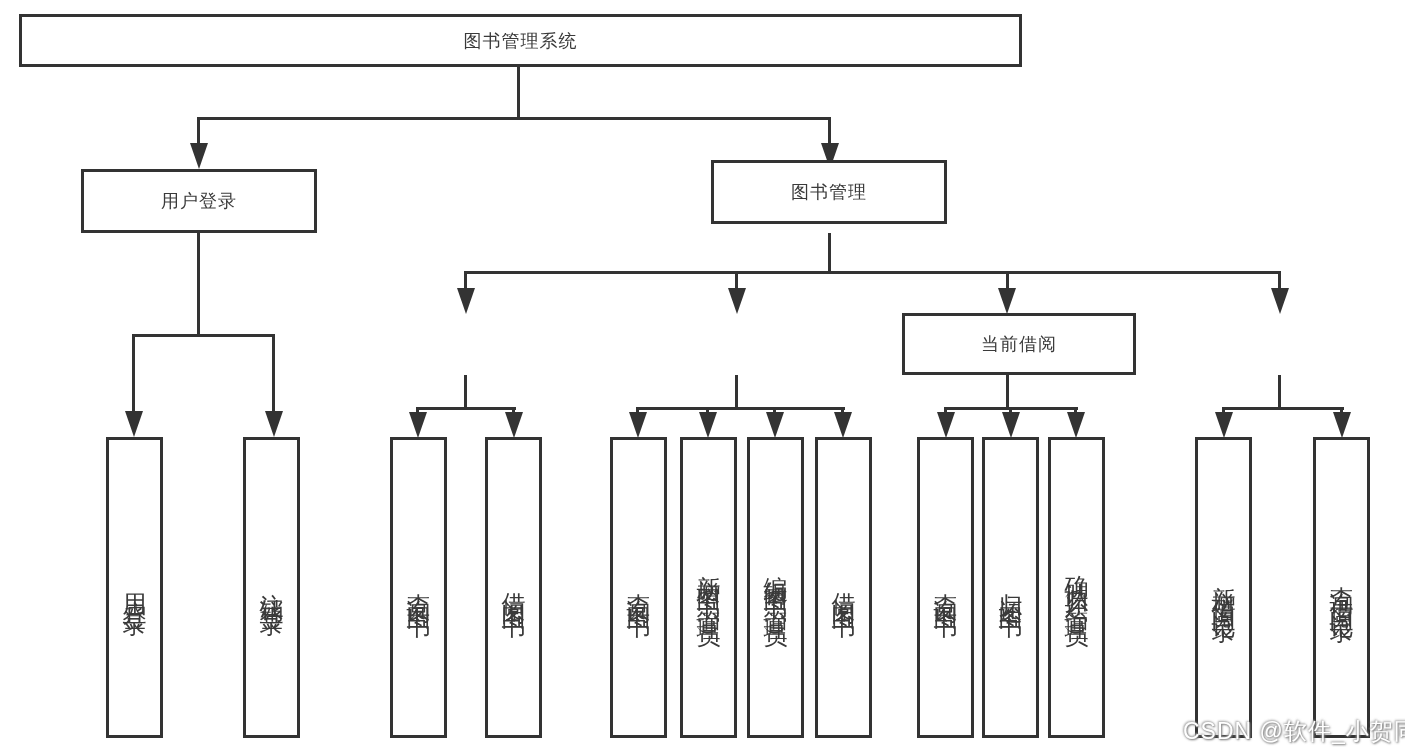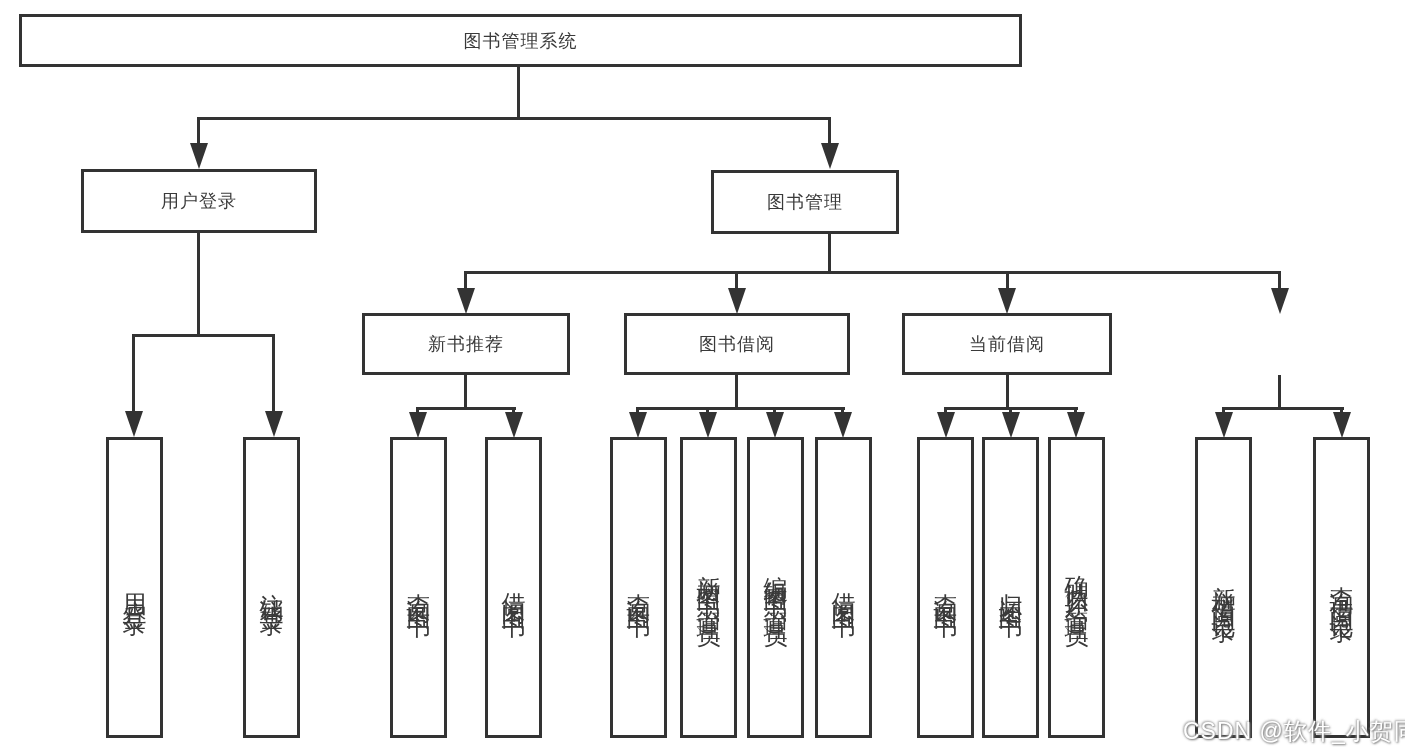--- a/index.html
+++ b/index.html
@@ -40,21 +40,21 @@
   <div class="line" style="left:517px;top:67px;width:3px;height:51px"></div>
   <div class="line" style="left:197px;top:117px;width:634px;height:3px"></div>
   <div class="line" style="left:197px;top:117px;width:3px;height:29px"></div>
   <div class="ah" style="left:190px;top:143px"></div>
   <div class="line" style="left:828px;top:117px;width:3px;height:29px"></div>
   <div class="ah" style="left:821px;top:143px"></div>
 
   <div class="box" style="left:81px;top:169px;width:236px;height:64px">
     <span class="ht">用户登录</span>
   </div>
-  <div class="box" style="left:711px;top:170px;width:188px;height:64px">
+  <div class="box" style="left:711px;top:160px;width:236px;height:64px">
     <span class="ht">图书管理</span>
   </div>
 
   <div class="line" style="left:197px;top:233px;width:3px;height:102px"></div>
   <div class="line" style="left:132px;top:334px;width:143px;height:3px"></div>
   <div class="line" style="left:132px;top:334px;width:3px;height:79px"></div>
   <div class="ah" style="left:125px;top:411px"></div>
   <div class="line" style="left:272px;top:334px;width:3px;height:79px"></div>
   <div class="ah" style="left:265px;top:411px"></div>
 
@@ -62,27 +62,21 @@
   <div class="line" style="left:464px;top:271px;width:817px;height:3px"></div>
   <div class="line" style="left:464px;top:271px;width:3px;height:20px"></div>
   <div class="ah" style="left:457px;top:288px"></div>
   <div class="line" style="left:735px;top:271px;width:3px;height:20px"></div>
   <div class="ah" style="left:728px;top:288px"></div>
   <div class="line" style="left:1006px;top:271px;width:3px;height:20px"></div>
   <div class="ah" style="left:998px;top:288px"></div>
   <div class="line" style="left:1278px;top:271px;width:3px;height:20px"></div>
   <div class="ah" style="left:1271px;top:288px"></div>
 
-  <div class="box" style="left:362px;top:313px;width:208px;height:62px">
-    <span class="ht">新书推荐</span>
-  </div>
-  <div class="box" style="left:624px;top:313px;width:226px;height:62px">
-    <span class="ht">图书借阅</span>
-  </div>
-  <div class="box" style="left:902px;top:313px;width:210px;height:62px">
+  <div class="box" style="left:902px;top:313px;width:234px;height:62px">
     <span class="ht">当前借阅</span>
   </div>
 
   <div class="line" style="left:464px;top:375px;width:3px;height:33px"></div>
   <div class="line" style="left:416px;top:407px;width:100px;height:3px"></div>
   <div class="line" style="left:416px;top:407px;width:3px;height:10px"></div>
   <div class="ah" style="left:409px;top:412px"></div>
   <div class="line" style="left:512px;top:407px;width:3px;height:10px"></div>
   <div class="ah" style="left:505px;top:412px"></div>
 

